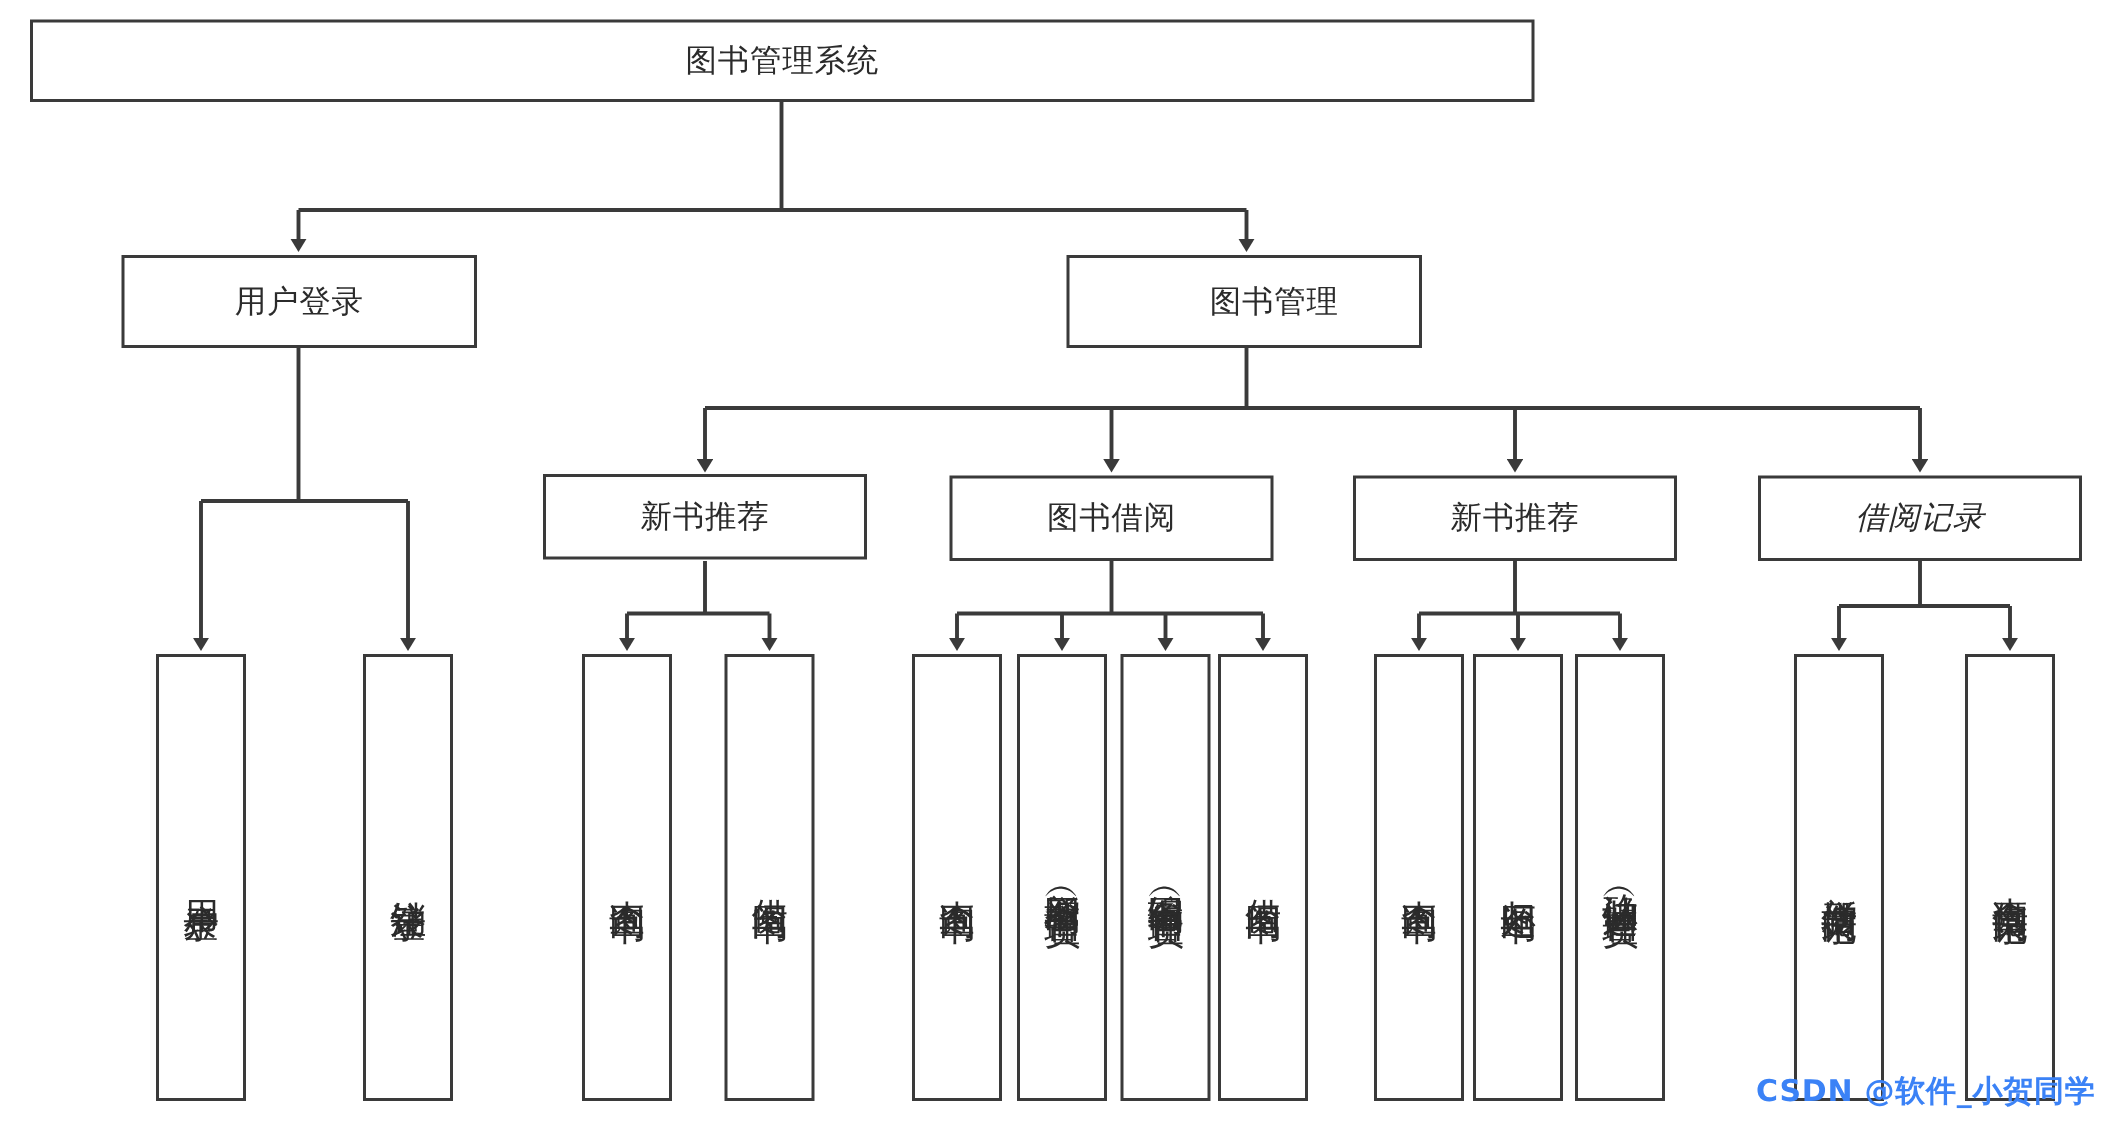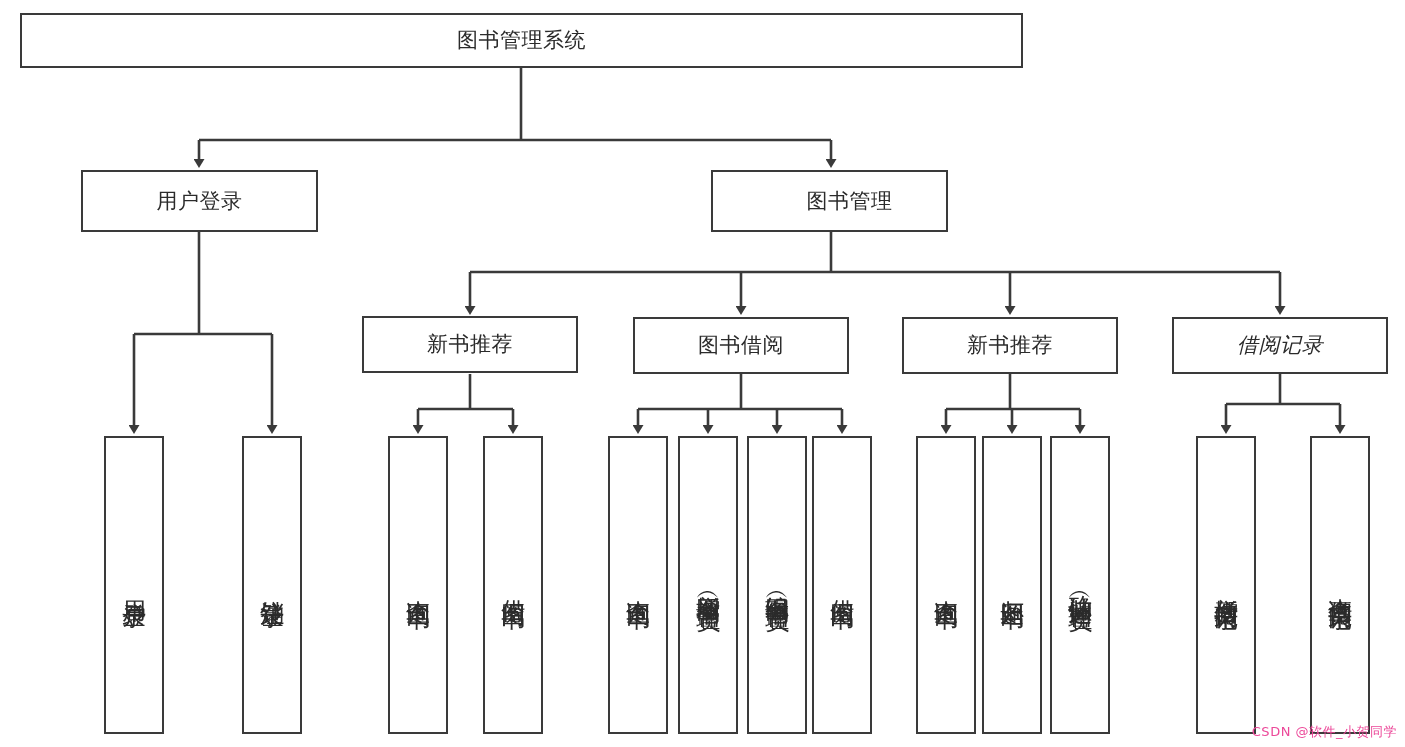--- a/index.html
+++ b/index.html
@@ -51,24 +51,25 @@
     text-orientation: upright;
     font-size: 24px;
     line-height: 1.18;
     letter-spacing: 2px;
     white-space: nowrap;
   }
   #watermark {
     position: absolute;
     right: 8px;
     bottom: 6px;
-    font-size: 13px;
-    color: #ec4899;
+    font-size: 20px;
+    color: #3b82f6;
     letter-spacing: 0.5px;
     white-space: nowrap;
+    font-weight: bold;
   }
 </style>
 </head>
 <body>
 
 <div id="canvas">
 
   <svg id="wires" viewBox="0 0 1405 747" xmlns="http://www.w3.org/2000/svg">
     <defs>
       <marker id="arrow" markerWidth="9" markerHeight="11" refX="1" refY="5.5" orient="auto" markerUnits="userSpaceOnUse">

